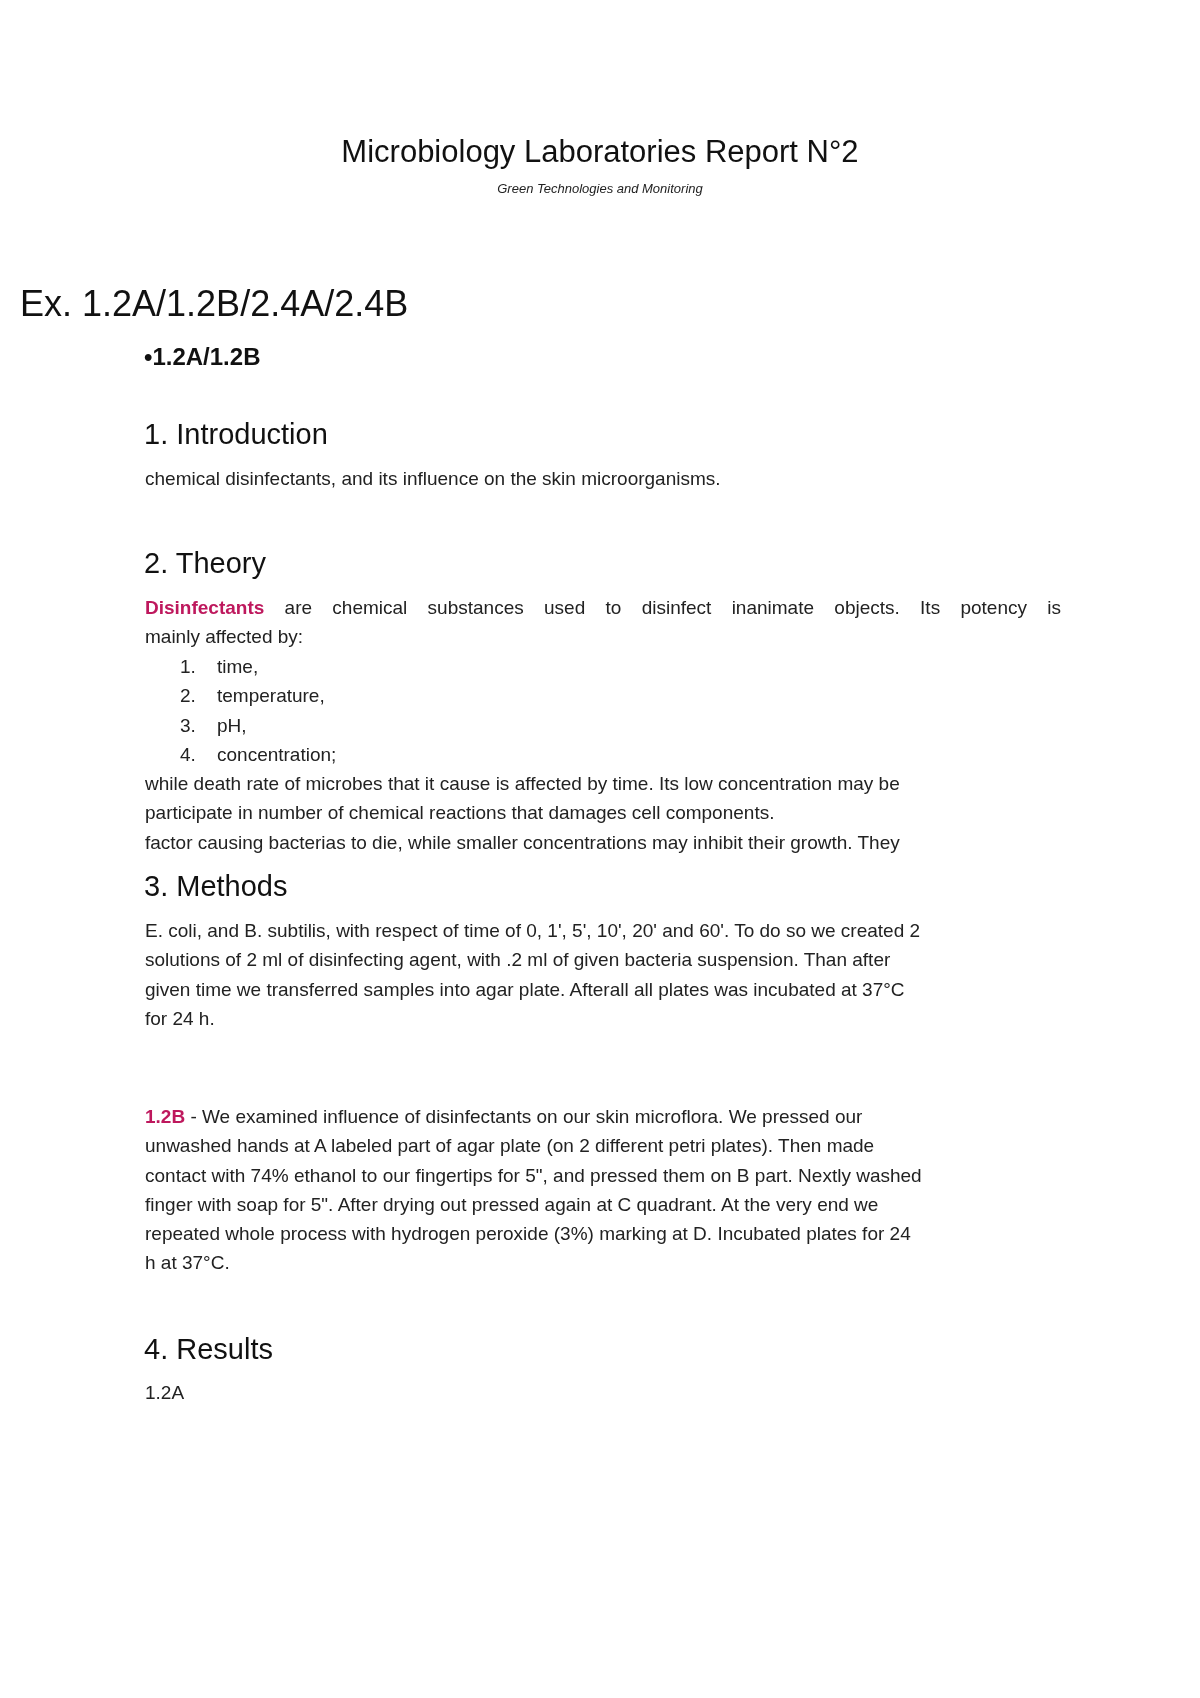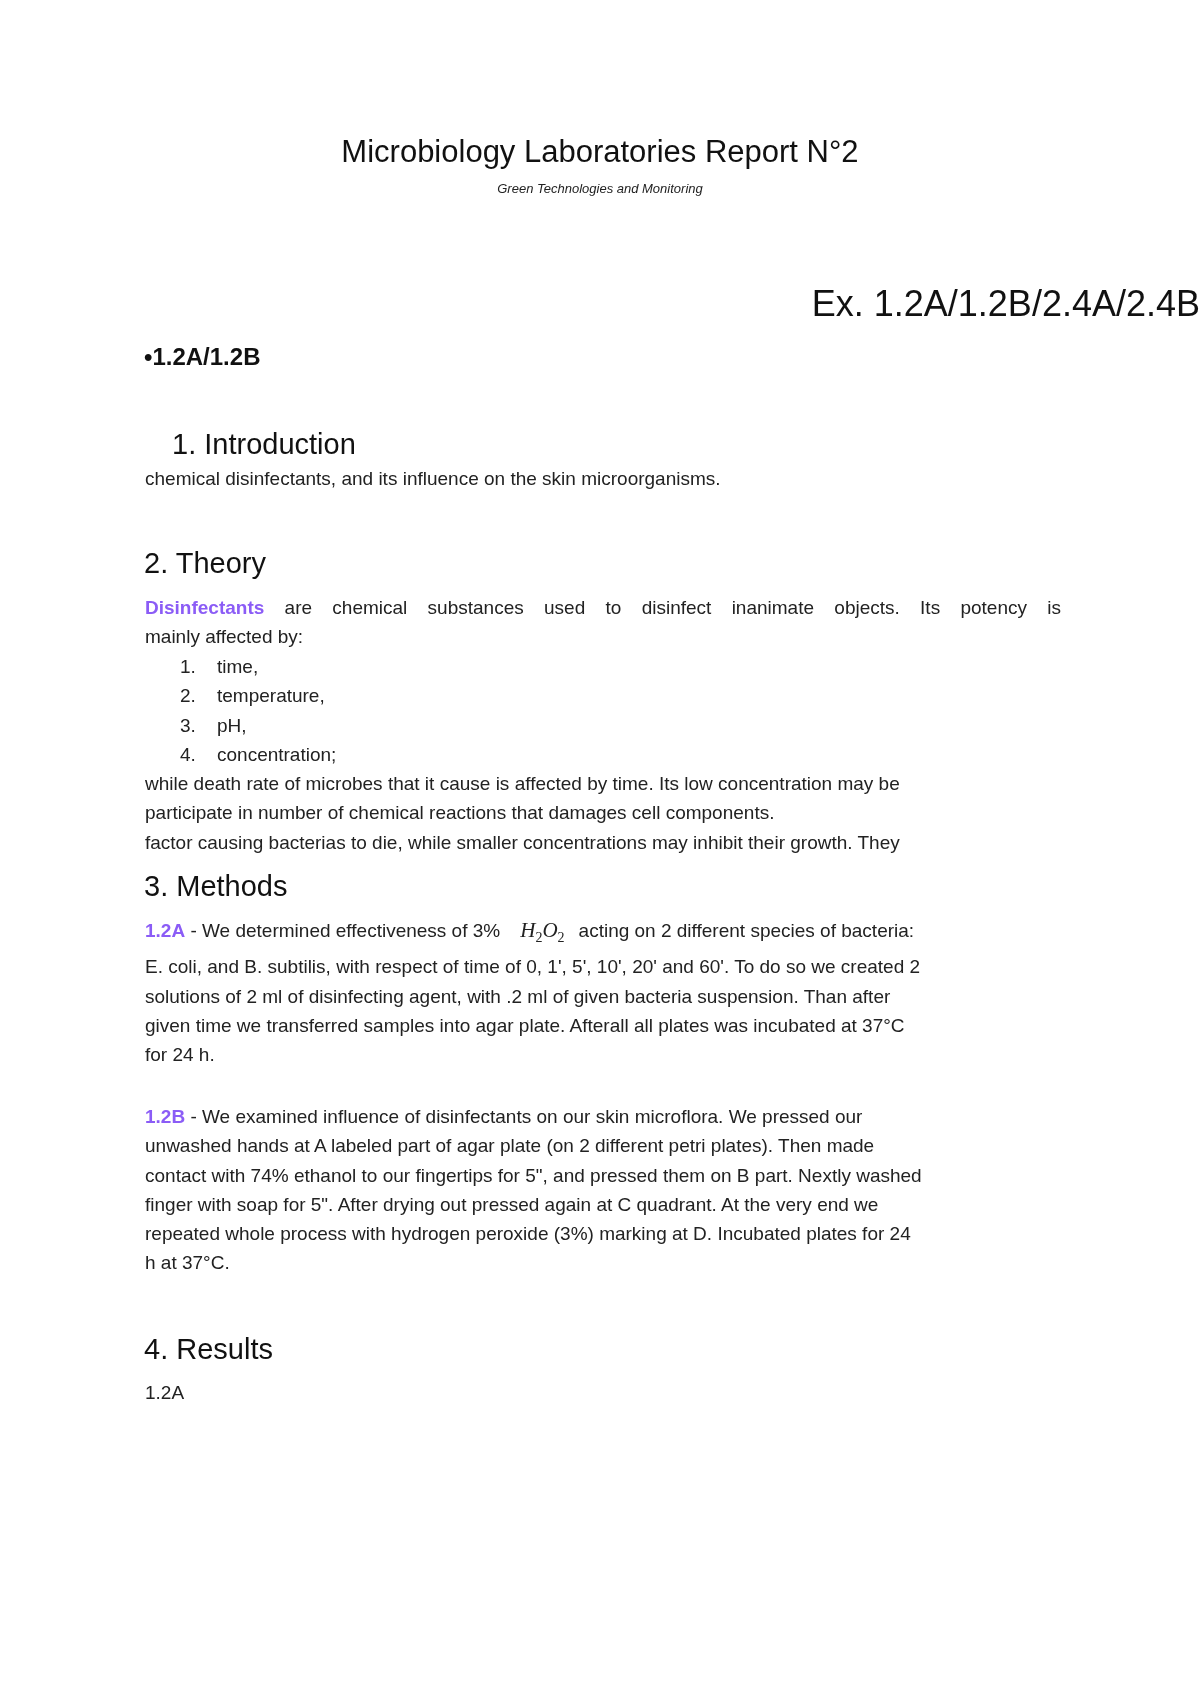--- a/index.html
+++ b/index.html
@@ -1,43 +1,43 @@
 <!DOCTYPE html>
 <html><head>
 <meta charset="utf-8">
 <style>
   html, body { margin: 0; padding: 0; background: #ffffff; }
   body { width: 1200px; height: 1698px; position: relative; font-family: "Liberation Sans", sans-serif; color: #1a1a1a; overflow: hidden; }
   .page { position: absolute; left: 0; top: 0; width: 1200px; height: 1356px; background: #fff; }
   .abs { position: absolute; white-space: nowrap; }
   .title { left: 0; width: 1200px; text-align: center; top: 134px; font-size: 31px; color: #111; }
   .subtitle { left: 0; width: 1200px; text-align: center; top: 181px; font-size: 13px; font-style: italic; color: #222; }
-  .ex-title { left: 0; width: 1200px; text-align: right; top: 283px; font-size: 36px; color: #111; padding-left: 20px; box-sizing: border-box; }
+  .ex-title { left: 0; width: 1200px; text-align: left; top: 283px; font-size: 36px; color: #111; padding-left: 20px; box-sizing: border-box; }
   .bullet-head { left: 144px; top: 343px; font-size: 24px; font-weight: bold; color: #111; }
   .h { left: 144px; font-size: 29px; color: #111; }
   .p { left: 145px; font-size: 19px; color: #222; line-height: 29.3px; }
   .just { white-space: normal; width: 916px; text-align: justify; }
   .ol { left: 180px; font-size: 19px; color: #222; line-height: 29.3px; }
   .ol .li { display: flex; }
   .ol .num { width: 37px; }
-  b { font-weight: bold; color: #8b5cf6; }
+  b { font-weight: bold; color: #be185d; }
   .formula { font-family: "Liberation Serif", serif; font-style: italic; font-size: 21px; margin: 0 14px 0 20px; }
   .formula sub { font-size: 14px; font-style: normal; }
 </style>
 </head>
 <body>
 
 <div class="page">
 
   <div class="abs title">Microbiology Laboratories Report N°2</div>
   <div class="abs subtitle">Green Technologies and Monitoring</div>
   <div class="abs ex-title">Ex. 1.2A/1.2B/2.4A/2.4B</div>
   <div class="abs bullet-head">•1.2A/1.2B</div>
 
-  <div class="abs h" style="top:428px;margin-left:28px;">1.  Introduction</div>
+  <div class="abs h" style="top:418px;">1.  Introduction</div>
   <div class="abs p" style="top:464px;">
     <div>chemical disinfectants, and its influence on the skin microorganisms.</div>
   </div>
 
   <div class="abs h" style="top:547px;">2. Theory</div>
   <div class="abs p" style="top:593px;">
     <div class="just" style="text-align-last: justify;"><b>Disinfectants</b><span> are chemical substances used to disinfect inanimate objects. Its potency is</span></div>
     <div>mainly affected by:</div>
   </div>
   <div class="abs ol" style="top:652px;">
@@ -59,21 +59,20 @@
       </div>
   </div>
   <div class="abs p" style="top:769px;">
     <div>while death rate of microbes that it cause is affected by time. Its low concentration may be</div>
     <div>participate in number of chemical reactions that damages cell components.</div>
     <div>factor causing bacterias to die, while smaller concentrations may inhibit their growth. They</div>
   </div>
 
   <div class="abs h" style="top:870px;">3. Methods</div>
   <div class="abs p" style="top:916px;">
-    <div><b>1.2A</b><span> - We determined effectiveness of 3%</span><span class="formula"><span>H</span><sub>2</sub><span>O</span><sub>2</sub></span><span>acting on 2 different species of bacteria:</span></div>
     <div>E. coli, and B. subtilis, with respect of time of 0, 1', 5', 10', 20' and 60'. To do so we created 2</div>
     <div>solutions of 2 ml of disinfecting agent, with .2 ml of given bacteria suspension. Than after</div>
     <div>given time we transferred samples into agar plate. Afterall all plates was incubated at 37°C</div>
     <div>for 24 h.</div>
   </div>
   <div class="abs p" style="top:1102px;">
     <div><b>1.2B</b><span> - We examined influence of disinfectants on our skin microflora. We pressed our</span></div>
     <div>unwashed hands at A labeled part of agar plate (on 2 different petri plates). Then made</div>
     <div>contact with 74% ethanol to our fingertips for 5", and pressed them on B part. Nextly washed</div>
     <div>finger with soap for 5". After drying out pressed again at C quadrant. At the very end we</div>

